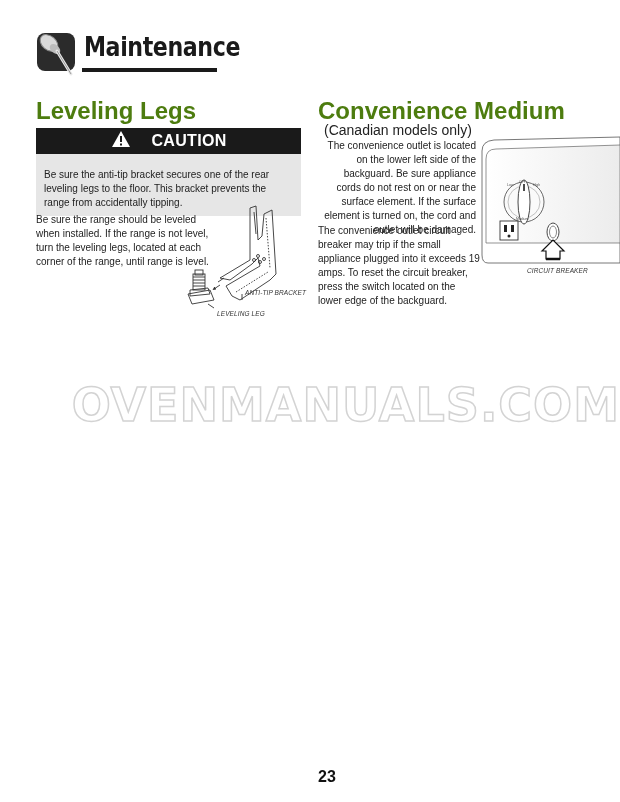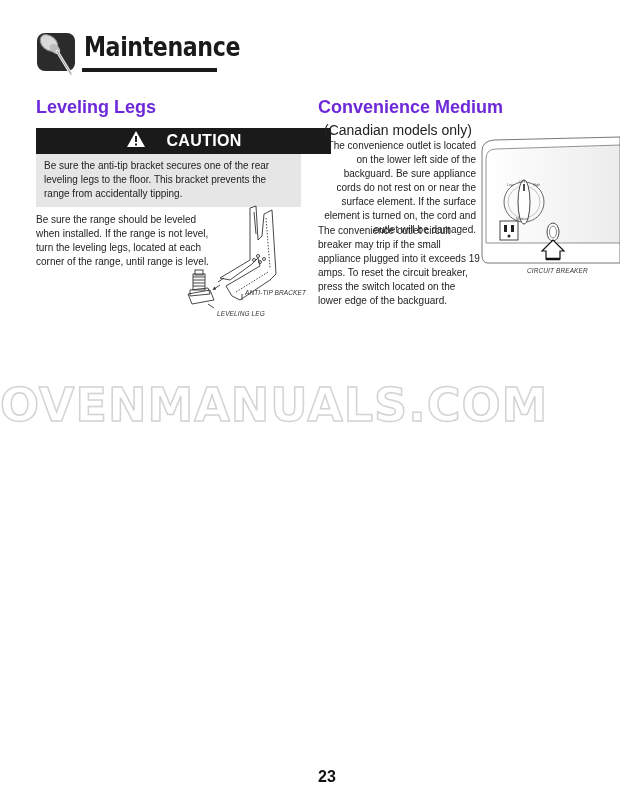--- a/index.html
+++ b/index.html
@@ -2,27 +2,27 @@
 <html><head>
 <meta charset="utf-8">
 <style>
   html, body { margin:0; padding:0; }
   body { width:620px; height:802px; background:#ffffff; position:relative; overflow:hidden; font-family:"Liberation Sans", sans-serif; color:#1a1a1a; }
   .abs { position:absolute; }
   .header-icon { left:37px; top:33px; width:38px; height:38px; background:#2b2b2b; border-radius:8px; overflow:visible; }
   .header-title { left:84px; top:31px; font-family:"DejaVu Sans", sans-serif; font-weight:bold; font-size:27px; letter-spacing:-0.5px; color:#1a1a1a; transform:scaleX(0.82); transform-origin:left top; }
   .header-rule { left:82px; top:68px; width:135px; height:4px; background:#1a1a1a; }
 
-  .h2 { font-weight:bold; font-size:18px; color:#6d28d9; }
-  .caution-bar { left:36px; top:128px; width:295px; height:26px; background:#1a1a1a; color:#fff; display:flex; align-items:center; justify-content:center; gap:21px; font-weight:bold; font-size:16px; letter-spacing:0.3px; }
-  .caution-body { left:36px; top:154px; width:249px; padding:5px 8px 6px 8px; background:#e6e6e6; font-size:10px; line-height:14px; color:#222; }
+  .h2 { font-weight:bold; font-size:24px; color:#4d7c0f; }
+  .caution-bar { left:36px; top:128px; width:265px; height:26px; background:#1a1a1a; color:#fff; display:flex; align-items:center; justify-content:center; gap:21px; font-weight:bold; font-size:16px; letter-spacing:0.3px; }
+  .caution-body { left:36px; top:154px; width:249px; padding:14px 8px 6px 8px; background:#e6e6e6; font-size:10px; line-height:14px; color:#222; }
   .p { font-size:10px; line-height:14px; color:#222; }
   .sub { font-size:14px; color:#222; }
   .label { font-size:6.5px; font-style:italic; color:#333; letter-spacing:0.1px; }
-  .watermark { left:0; width:620px; top:378px; text-align:left; font-family:"DejaVu Sans", sans-serif; font-weight:bold; font-size:46px; letter-spacing:1px; color:#ffffff; -webkit-text-stroke:1.5px #cfcfcf; opacity:0.9; }
+  .watermark { left:0; width:620px; top:378px; text-align:right; font-family:"DejaVu Sans", sans-serif; font-weight:bold; font-size:46px; letter-spacing:1px; color:#ffffff; -webkit-text-stroke:1.5px #cfcfcf; opacity:0.9; }
   .pagenum { left:8px; width:620px; top:768px; text-align:center; font-weight:bold; font-size:16px; color:#111;margin-left:9px; }
 </style>
 </head>
 <body>
 
 <div class="abs header-icon">
   <svg width="44" height="50" viewBox="0 0 44 50" style="position:absolute;left:-2px;top:-4px;">
     <ellipse cx="14" cy="14" rx="10" ry="7" fill="#d9d9d9" stroke="#888" stroke-width="1" transform="rotate(40 14 14)"></ellipse>
     <ellipse cx="20" cy="20" rx="6" ry="4" fill="#bcbcbc" transform="rotate(40 20 20)"></ellipse>
     <line x1="22" y1="22" x2="36" y2="45" stroke="#e8e8e8" stroke-width="3" stroke-linecap="round"></line>

